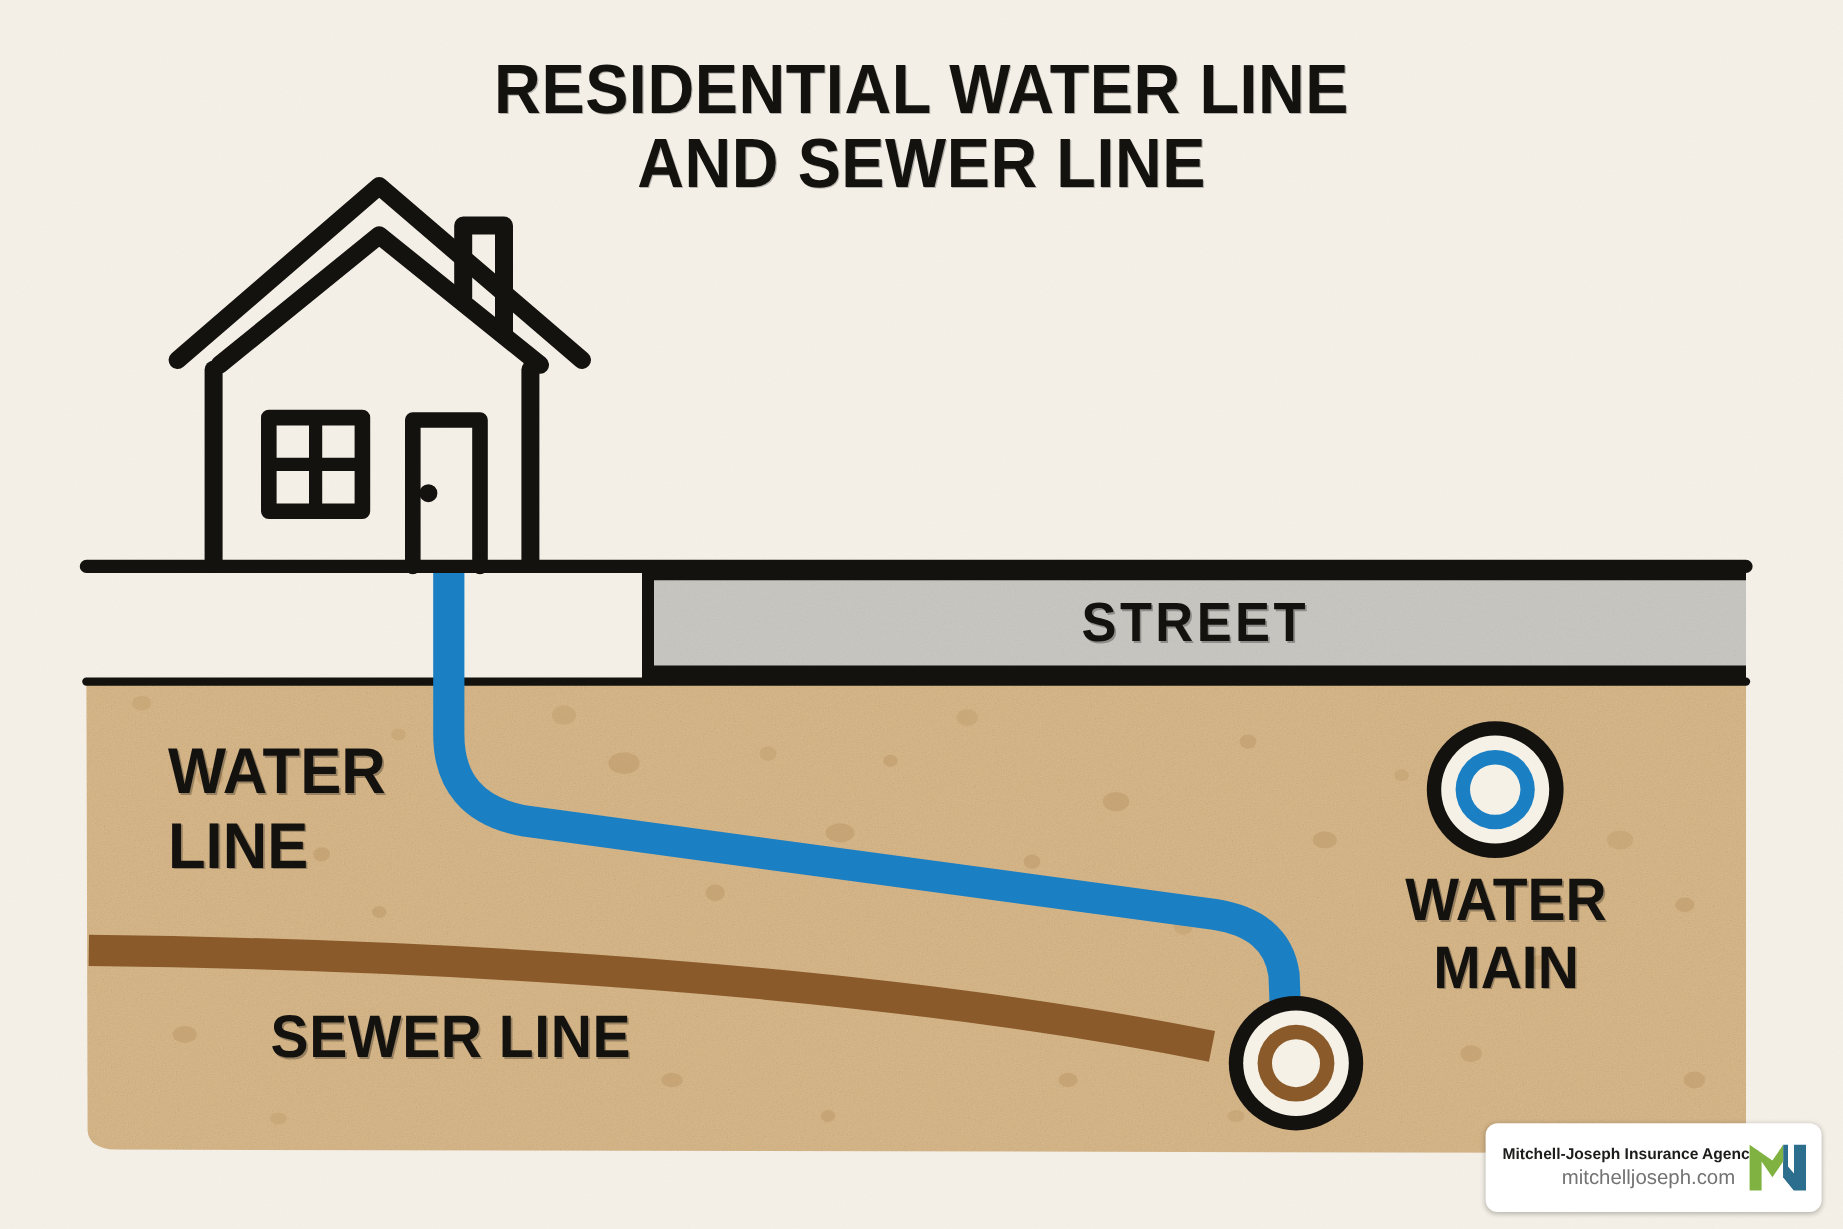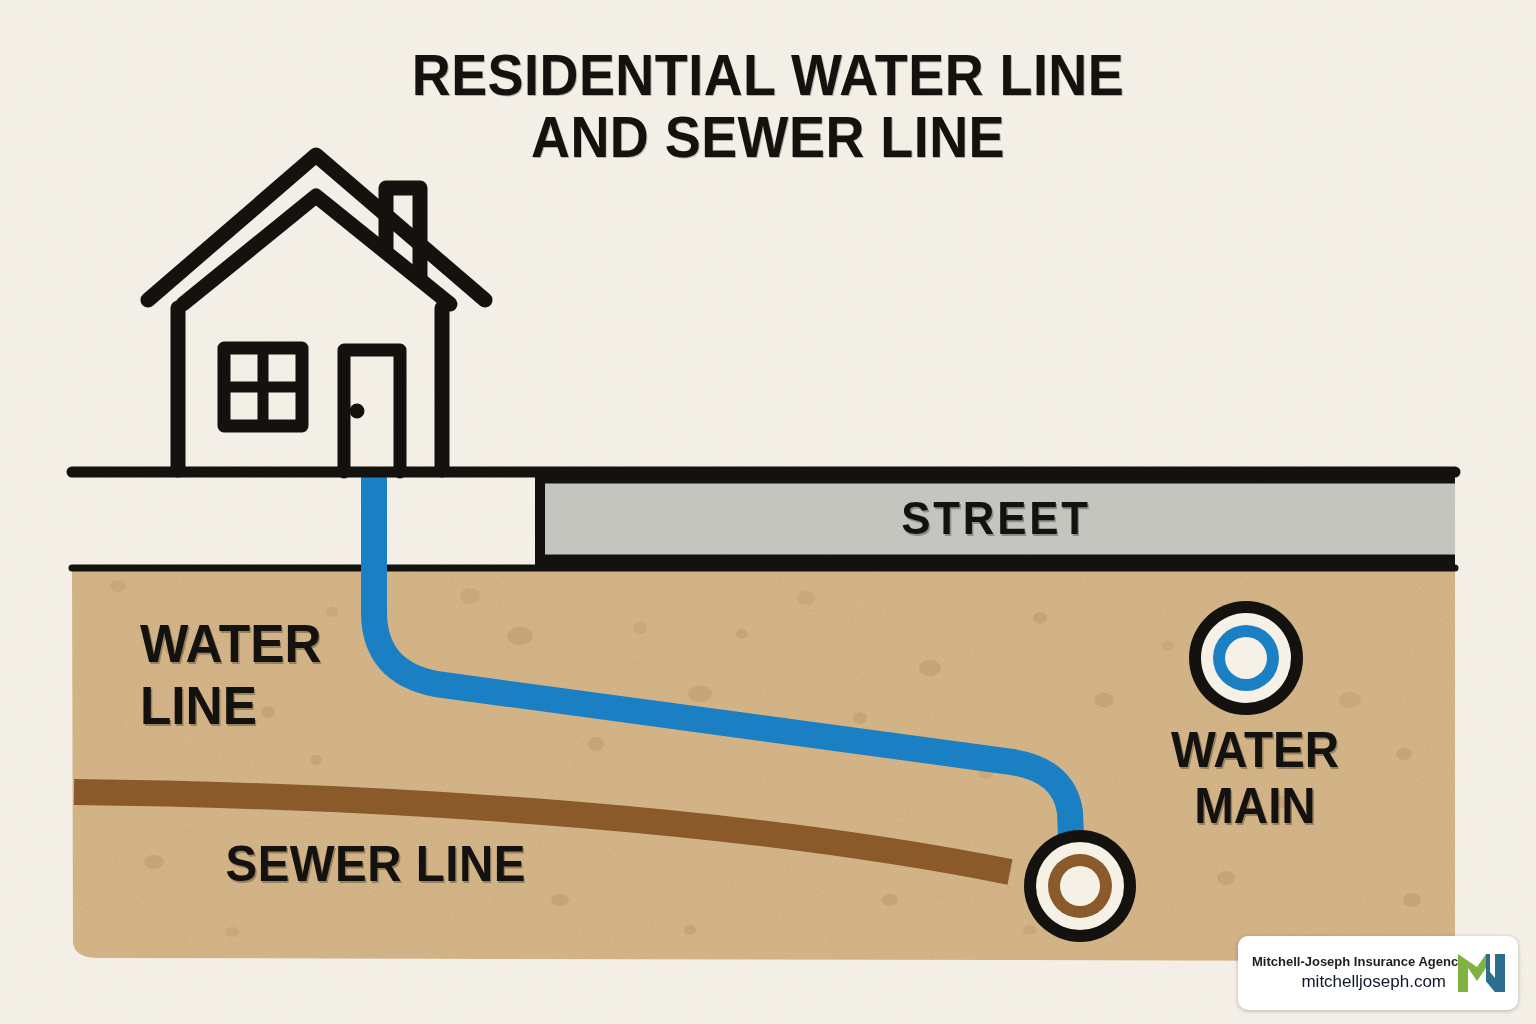--- a/index.html
+++ b/index.html
@@ -81,21 +81,21 @@
     gap:8px;
   }
   .logo-text{flex:1;min-width:0;text-align:right;padding-right:2px;}
   .logo-name{
     font-family:"Liberation Sans", sans-serif;
     font-size:13px;font-weight:bold;color:#1d1d1b;
     line-height:18px;white-space:nowrap;
   }
   .logo-url{
     font-family:"Liberation Sans", sans-serif;
-    font-size:17px;font-weight:normal;color:#0f172a;
+    font-size:17px;font-weight:normal;color:#737373;
     line-height:22px;white-space:nowrap;
   }
   .logo-mark{width:52px;height:50px;flex:0 0 52px;}
 </style>
 </head>
 <body>
 
 <div id="stage">
 
   <svg width="1536" height="1024" viewBox="0 0 1536 1024">

